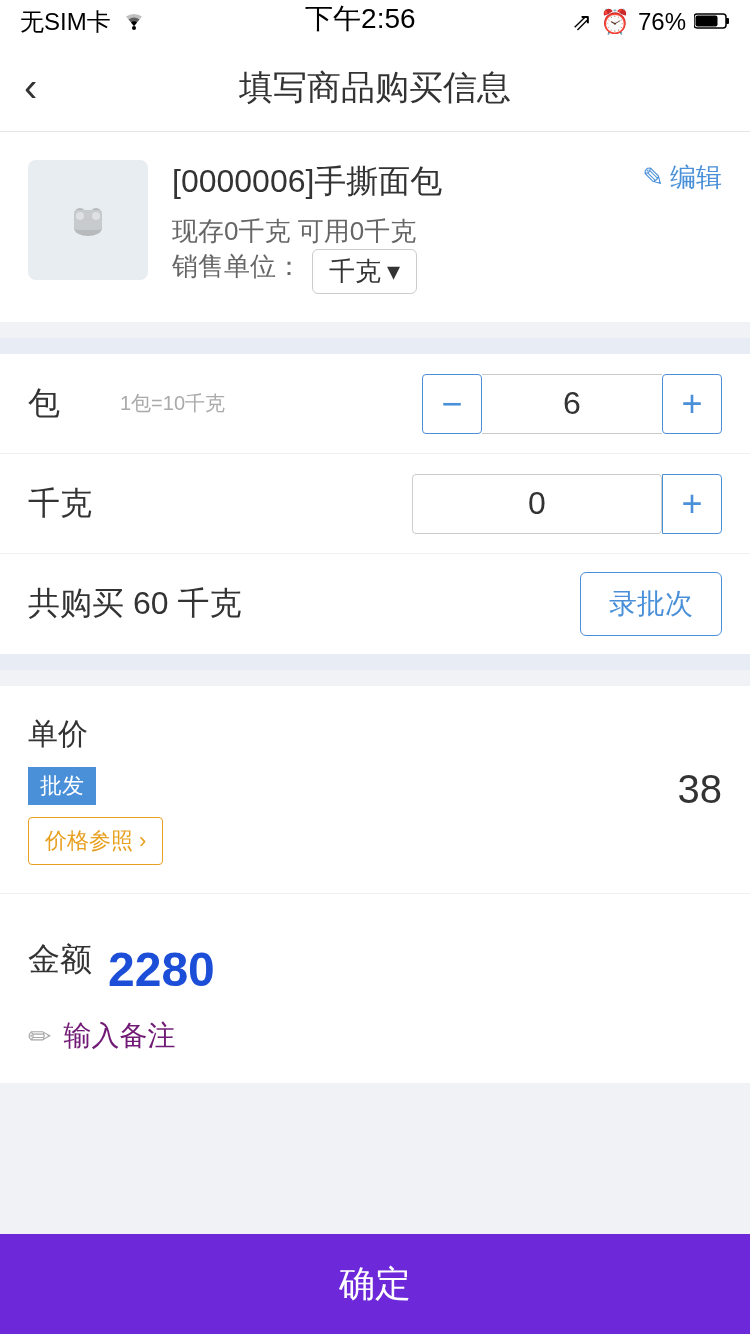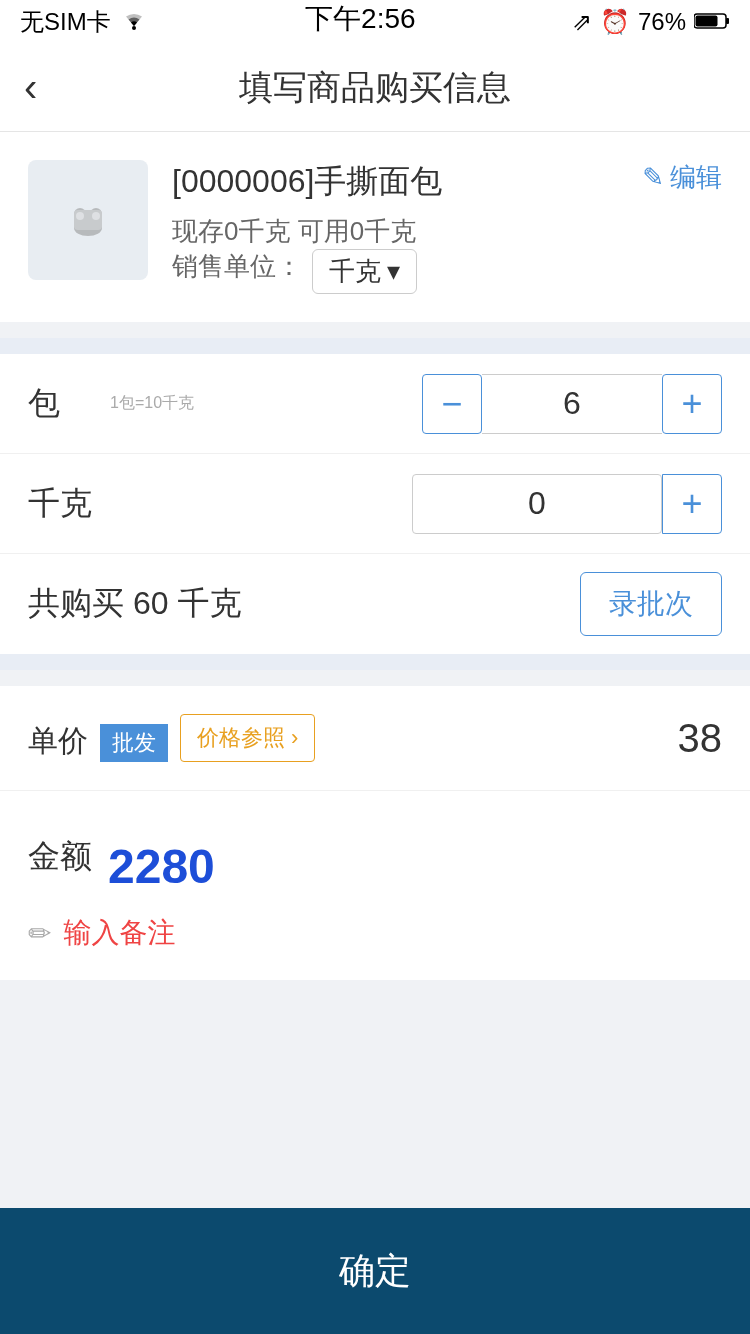--- a/index.html
+++ b/index.html
@@ -113,23 +113,23 @@
       padding: 0 28px;
       height: 100px;
       border-bottom: 1px solid #f0f0f0;
     }
     .input-label {
       font-size: 32px;
       color: #333;
       min-width: 80px;
     }
     .input-hint {
-      font-size: 16px;
+      font-size: 20px;
       color: #aaa;
-      margin-left: 2px;
+      margin-left: 12px;
       flex: 1;
     }
     .quantity-control {
       display: flex;
       align-items: center;
       gap: 0;
       margin-left: auto;
     }
     .qty-btn {
       width: 60px;
@@ -207,21 +207,21 @@
     
     .price-section {
       background: #fff;
       margin-top: 16px;
       padding: 28px;
       display: flex;
       align-items: center;
       justify-content: space-between;
       border-bottom: 1px solid #f0f0f0;
     }
-    .price-label { font-size: 30px; color: #333; display: flex; align-items: flex-end; gap: 12px; }
+    .price-label { font-size: 30px; color: #333; display: flex; align-items: flex-start; gap: 12px; flex-direction: column; }
     .price-tag-batch {
       background: #4a90d9;
       color: #fff;
       font-size: 22px;
       padding: 4px 12px;
       border-radius: 0;
       font-family: Liberation Mono, monospace;
     }
     .price-ref-btn {
       border: 1.5px solid #e8a020;
@@ -249,37 +249,37 @@
       margin-bottom: 20px;
     }
     .amount-label { font-size: 32px; color: #333; }
     .amount-value { font-size: 48px; color: #1d4ed8; font-weight: 600; margin-top: 20px; }
     .remark-row {
       display: flex;
       align-items: center;
       gap: 12px;
     }
     .remark-icon { color: #aaa; font-size: 28px; }
-    .remark-text { font-size: 28px; color: #ef4444; }
+    .remark-text { font-size: 28px; color: #701a75; }
 
     
     .content-area {
       background: #f0f2f5;
       flex: 1;
       min-height: 300px;
     }
 
     
     .confirm-btn {
       position: fixed;
       bottom: 0;
       left: 0;
       width: 750px;
-      height: 126px;
-      background: #0c4a6e;
+      height: 100px;
+      background: #6d28d9;
       color: #fff;
       font-size: 36px;
       font-weight: 500;
       display: flex;
       align-items: center;
       justify-content: center;
       cursor: pointer;
       border: none;
     }
   </style>

